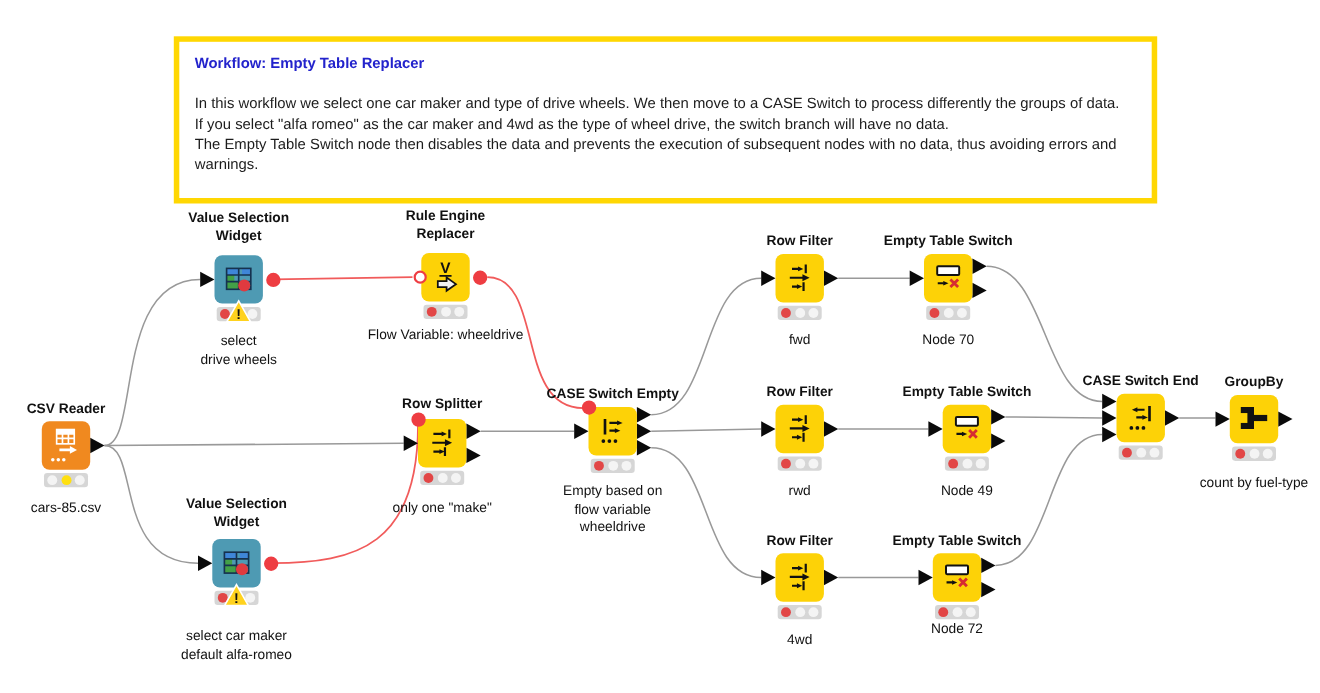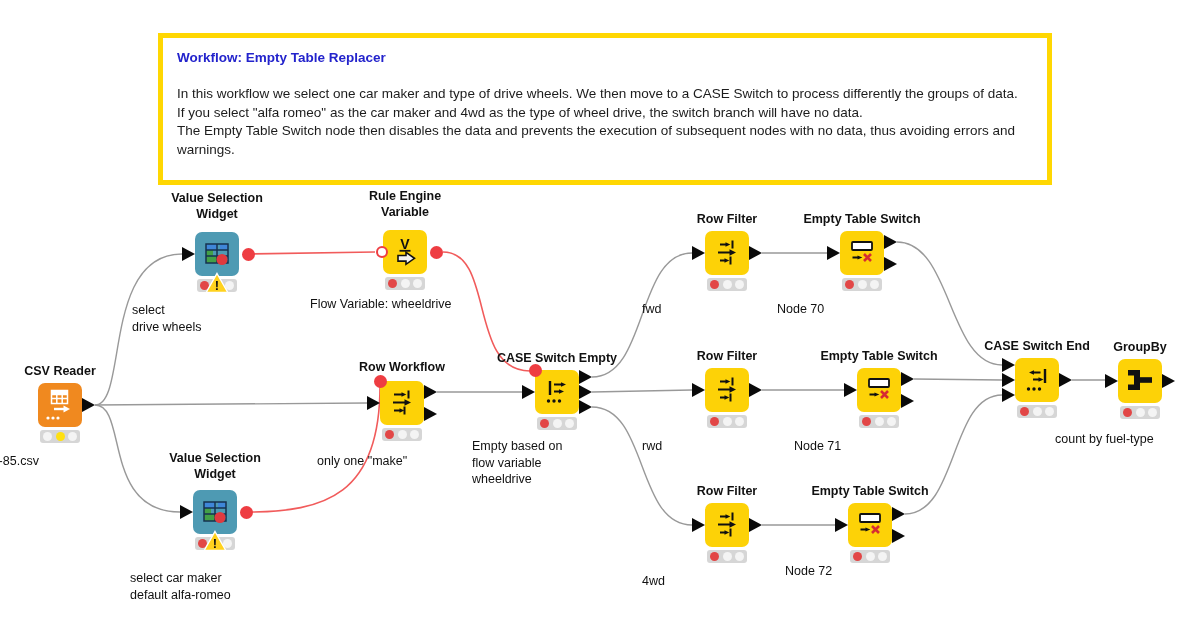--- a/index.html
+++ b/index.html
@@ -13,21 +13,21 @@
   .annotation .atitle{font-weight:bold;font-size:13.5px;color:#2323CC;margin:0 0 20px 0;}
   .annotation .abody{font-size:13.5px;line-height:18.5px;color:#1c1c1c;white-space:pre-line;margin:0;}
   
   .node{position:absolute;z-index:3;width:44px;height:44px;}
   .nicon{width:44px;height:44px;border-radius:7px;position:relative;z-index:2;}
   .bg-yellow{background:#FDD207;}
   .bg-orange{background:#F0891F;}
   .bg-teal{background:#4E9AB3;}
   .ntitle{position:absolute;left:-58px;width:160px;text-align:center;
           font-weight:bold;font-size:12.5px;line-height:16px;white-space:pre-line;z-index:2;}
-  .nlabel{position:absolute;left:-63px;width:170px;
+  .nlabel{position:absolute;left:-63px;width:170px;text-align:center;
           font-size:12.5px;line-height:16.5px;white-space:pre-line;z-index:2;}
   .nlabel.wide{left:-73px;width:190px;}
   .port{position:absolute;width:0;height:0;border-top:7px solid transparent;
         border-bottom:7px solid transparent;border-left:13px solid #0a0a0a;z-index:1;}
   .fvdot{position:absolute;width:13px;height:13px;border-radius:50%;background:#EE3D42;z-index:4;}
   .fvdot.hollow{width:8px;height:8px;background:#fff;border:2.5px solid #EE3D42;}
   .tl{position:absolute;left:2px;top:47px;width:40px;height:13px;background:#D6D6D6;
       border-radius:3px;display:flex;align-items:center;justify-content:center;gap:3.5px;z-index:2;}
   .tl .c{width:9px;height:9px;border-radius:50%;background:#F4F4F4;display:block;}
   .tl .c.r{background:#E24646;}
@@ -128,21 +128,21 @@
         <path d="M12,1.5 L22.8,20.5 H1.2 Z" fill="#FFD21E" stroke="#fff" stroke-width="1.4"></path>
         <text x="12" y="18" text-anchor="middle" font-size="13" font-weight="bold" fill="#111" font-family="Liberation Sans,sans-serif">!</text>
       </svg>
     </div>
     <div class="nlabel" style="top:70px">select
 drive wheels</div>
   </div>
 
   <div class="node" style="left:383px;top:230px">
     <div class="ntitle" style="top:-42px">Rule Engine
-Variable</div>
+Replacer</div>
     <div class="nicon bg-yellow">
       <svg width="44" height="44" viewBox="0 0 44 44">
         <text x="22" y="18.5" text-anchor="middle" font-size="14" font-weight="bold" fill="#111" font-family="Liberation Sans,sans-serif">V</text>
         <line x1="16.5" y1="20.8" x2="27.5" y2="20.8" stroke="#111" stroke-width="1.8"></line>
         <path d="M15,25.5 h8 v-3.2 l8.5,6 -8.5,6 v-3.2 h-8 z" fill="#F2F2F2" stroke="#111" stroke-width="1.6"></path>
       </svg>
     </div>
     <div class="fvdot hollow" style="left:-7px;top:15.5px"></div>
     <div class="fvdot" style="right:-16px;top:15.5px"></div>
     <div class="tl">
@@ -182,21 +182,21 @@
       <svg width="24" height="22" viewBox="0 0 24 22">
         <path d="M12,1.5 L22.8,20.5 H1.2 Z" fill="#FFD21E" stroke="#fff" stroke-width="1.4"></path>
         <text x="12" y="18" text-anchor="middle" font-size="13" font-weight="bold" fill="#111" font-family="Liberation Sans,sans-serif">!</text>
       </svg>
     </div>
     <div class="nlabel" style="top:80px">select car maker
 default alfa-romeo</div>
   </div>
 
   <div class="node" style="left:380px;top:381px">
-    <div class="ntitle" style="top:-22px">Row Workflow</div>
+    <div class="ntitle" style="top:-22px">Row Splitter</div>
     <div class="nicon bg-yellow">
       <svg width="44" height="44" viewBox="0 0 44 44">
         <g stroke="#111" stroke-width="2" fill="none">
           <path d="M14,13.5 h8"></path>
             <path d="M13,21.5 h12"></path>
             <path d="M14,29.5 h6"></path>
           <line x1="28.5" y1="9.5" x2="28.5" y2="17.5"></line>
           <line x1="24.5" y1="25.5" x2="24.5" y2="33.5"></line>
         </g>
         <path d="M21.5,11.3 l4.8,2.2 -4.8,2.2 z" fill="#111"></path>
@@ -329,21 +329,21 @@
       </svg>
     </div>
     <div class="port" style="left:-13px;top:15px"></div>
     <div class="port" style="right:-13px;top:4px"></div>
     <div class="port" style="right:-13px;top:26px"></div>
     <div class="tl">
         <i class="c r"></i>
         <i class="c"></i>
         <i class="c"></i>
       </div>
-    <div class="nlabel" style="top:70px">Node 71</div>
+    <div class="nlabel" style="top:70px">Node 49</div>
   </div>
 
   <div class="node" style="left:705px;top:503px">
     <div class="ntitle" style="top:-20px">Row Filter</div>
     <div class="nicon bg-yellow">
       <svg width="44" height="44" viewBox="0 0 44 44">
         <g stroke="#111" stroke-width="2" fill="none">
           <path d="M15,13.5 h6"></path>
             <path d="M13,21.5 h12"></path>
             <path d="M15,29.5 h5"></path>

